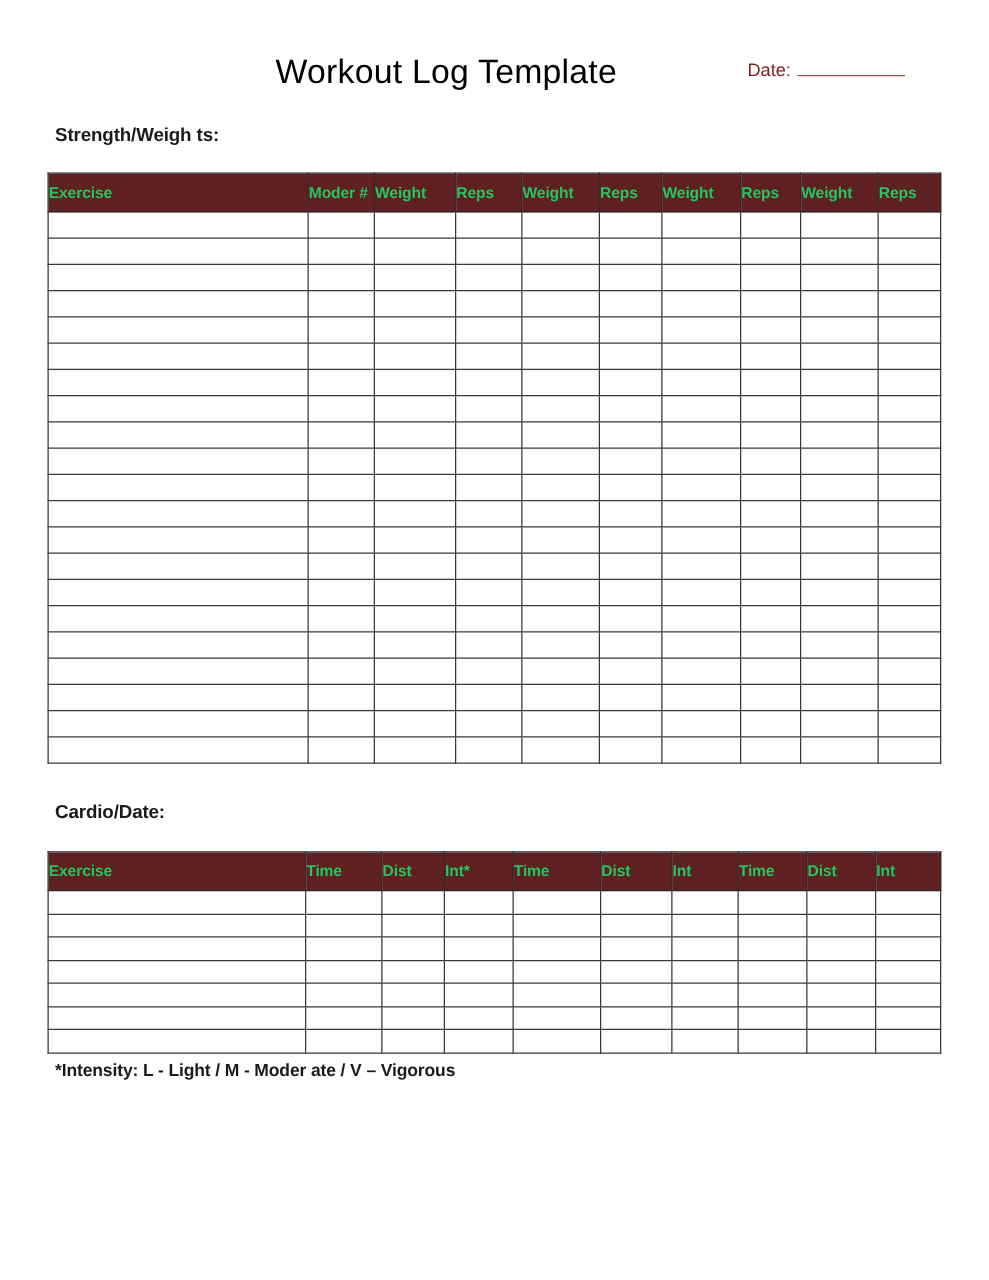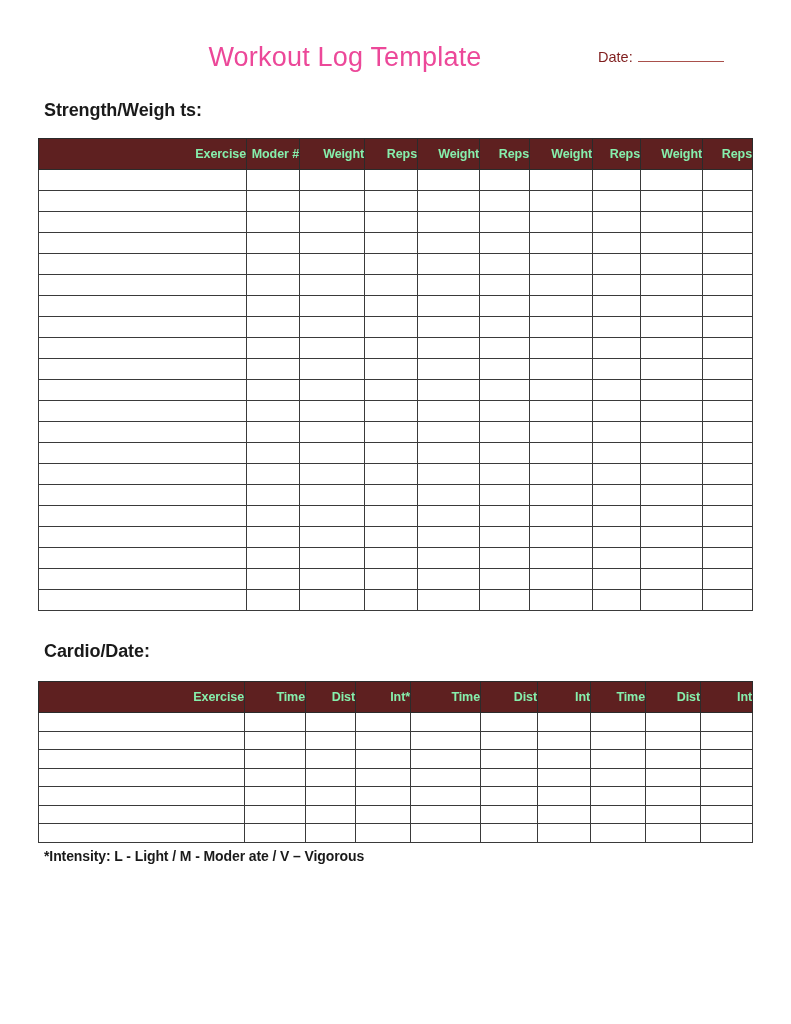--- a/index.html
+++ b/index.html
@@ -23,27 +23,27 @@
   
   .header-row {
     position: absolute;
     left: 0;
     top: 40px;
     width: 791px;
     height: 40px;
   }
   .doc-title {
     position: absolute;
-    left: 0;
+    left: 12px;
     top: 0;
     width: 690px;
     text-align: center;
     font-size: 27px;
     font-weight: 400;
-    color: #ec4899;
+    color: #000000;
     letter-spacing: 0.2px;
     line-height: 34px;
     white-space: nowrap;
   }
   .date-block {
     position: absolute;
     left: 598px;
     top: 7px;
     font-size: 14.5px;
     color: #a9504b;
@@ -56,45 +56,45 @@
     width: 86px;
     border-bottom: 1.6px solid #a9504b;
     margin-left: 5px;
     height: 13px;
     vertical-align: baseline;
   }
 
   
   .section-label {
     position: absolute;
-    font-size: 18px;
+    font-size: 15px;
     font-weight: bold;
     color: #1a1a1a;
     white-space: nowrap;
     letter-spacing: -0.1px;
   }
   #label-strength { left: 44px; top: 100px; }
   #label-cardio   { left: 44px; top: 641px; }
 
   
   .wk-table {
     position: absolute;
     border-collapse: collapse;
     table-layout: fixed;
     background: #ffffff;
   }
   #table-strength { left: 38px; top: 138px; width: 714px; }
   #table-cardio   { left: 38px; top: 681px; width: 714px; }
 
   .wk-table th {
     background: #5e2020;
-    color: #86efac;
+    color: #22c55e;
     font-size: 12.5px;
     font-weight: bold;
-    text-align: right;
+    text-align: left;
     height: 30px;
     padding: 0;
     border: 1.6px solid #2b2b2b;
     letter-spacing: -0.1px;
   }
   .wk-table td {
     height: 20px;
     padding: 0;
     border: 1.6px solid #3a3a3a;
     background: #ffffff;

